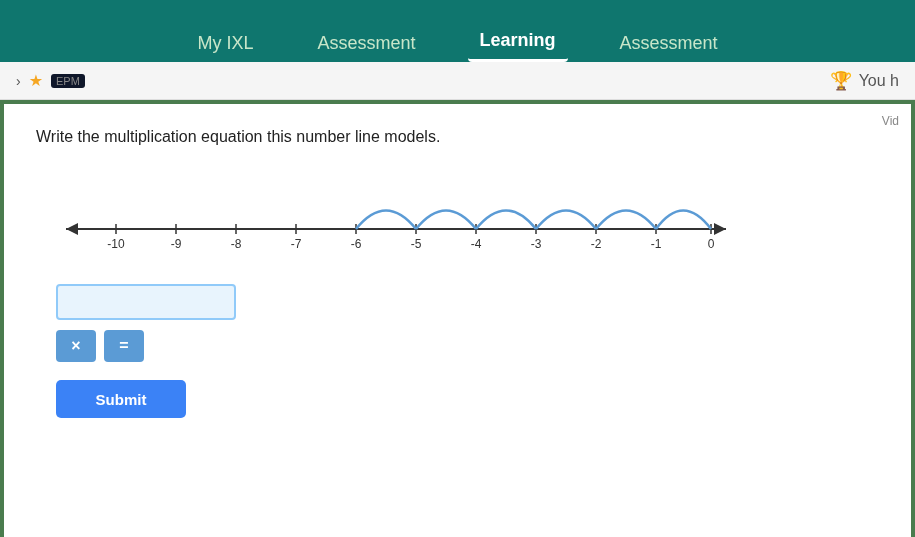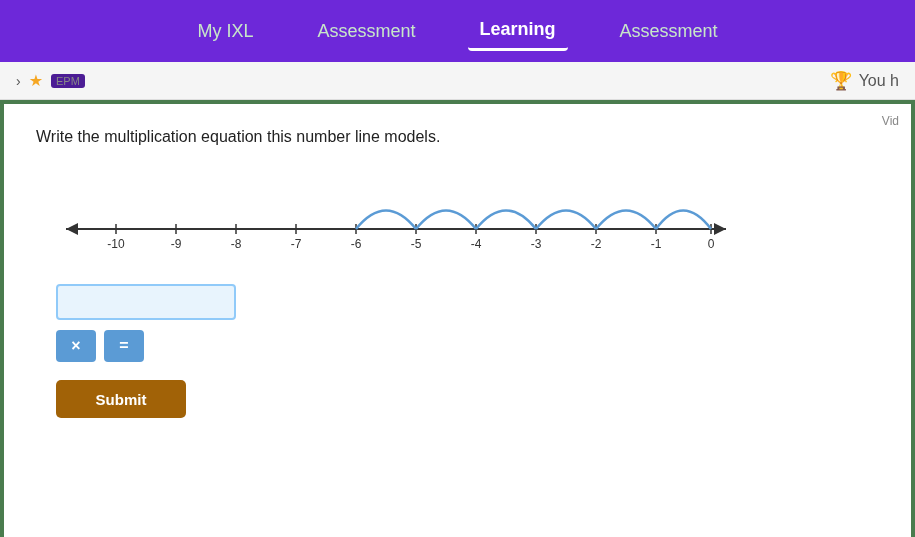--- a/index.html
+++ b/index.html
@@ -6,23 +6,23 @@
     body {
       font-family: Arial, sans-serif;
       width: 915px;
       height: 537px;
       overflow: hidden;
       background: #4a7c4e;
     }
 
     
     .navbar {
-      background: #6d28d9;
-      display: flex;
-      align-items: center;
+      background: #0f766e;
+      display: flex;
+      align-items: flex-end;
       justify-content: center;
       height: 62px;
       gap: 40px;
     }
     .nav-item {
       color: #c8e6c9;
       font-size: 18px;
       cursor: pointer;
       padding: 8px 12px;
       border-radius: 4px;
@@ -51,21 +51,21 @@
       color: #f5a623;
       font-size: 16px;
     }
     .breadcrumb-text {
       font-size: 13px;
       color: #333;
     }
     .breadcrumb-badge {
       font-size: 11px;
       color: #888;
-      background: #4c1d95;
+      background: #0f172a;
       padding: 1px 5px;
       border-radius: 3px;
     }
     .breadcrumb-right {
       margin-left: auto;
       display: flex;
       align-items: center;
       gap: 6px;
     }
     .trophy-icon {
@@ -144,21 +144,21 @@
       color: white;
       border: none;
       border-radius: 4px;
       font-size: 16px;
       cursor: pointer;
       font-weight: bold;
     }
     .submit-btn {
       width: 130px;
       height: 38px;
-      background: #a16207;
+      background: #3b82f6;
       color: white;
       border: none;
       border-radius: 5px;
       font-size: 15px;
       font-weight: bold;
       cursor: pointer;
       margin-top: 8px;
     }
   </style>
 </head>

